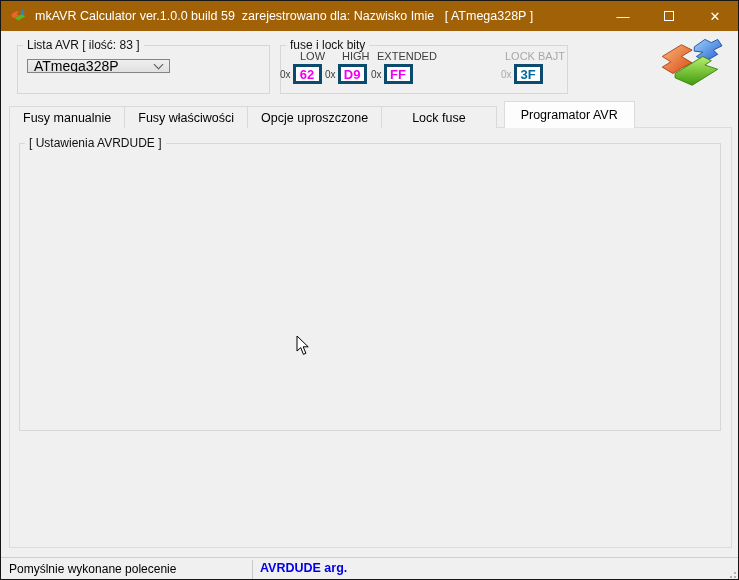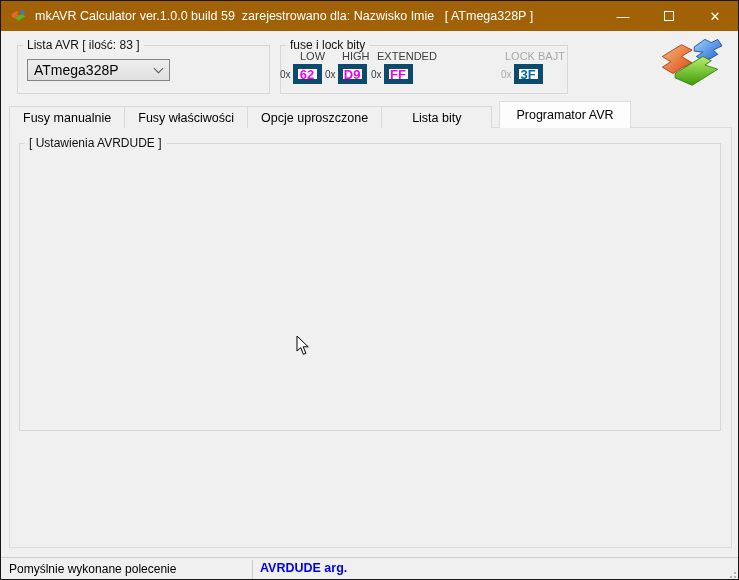--- a/index.html
+++ b/index.html
@@ -23,27 +23,27 @@
   
   fieldset { position:absolute; border:1px solid #d7d7d7; background:transparent; }
   legend { font-size:12px; color:#111; padding:0 4px; margin-left:5px; white-space:nowrap; }
   
   .combo { position:absolute; border:1px solid #848484; background:#fff; display:flex;
     align-items:center; font-size:13px; padding:0 22px 0 6px; color:#000; white-space:nowrap; overflow:hidden;}
   .combo .chev { position:absolute; right:7px; top:50%; width:7px; height:7px; margin-top:-5px;
     border-right:1.4px solid #555; border-bottom:1.4px solid #555; transform:rotate(45deg); }
   
   #fs-lista { left:16px; top:37px; width:253px; height:56px; }
-  #combo-avr { left:26px; top:58px; width:143px; height:22px; background:linear-gradient(#efefef,#e0e0e0); font-size:14px; }
+  #combo-avr { left:26px; top:58px; width:143px; height:14px; background:linear-gradient(#efefef,#e0e0e0); font-size:14px; }
   #fs-fuse { left:279px; top:37px; width:288px; height:56px; }
   .fuse-cell { position:absolute; top:48px; }
   .fuse-cell .flabel { position:absolute; font-size:11px; color:#3c3c3c; white-space:nowrap; top:1px; }
   .fuse-cell .frow { position:absolute; top:15px; display:flex; align-items:center; }
   .fuse-cell .prefix { font-size:10px; color:#3c3c3c; margin-right:2px; }
-  .fuse-box { width:29px; height:20px; border:5px solid #0c4a6e; background:#fff;
+  .fuse-box { width:29px; height:20px; border:3px solid #0c4a6e; background:#fff;
     font-size:13px; font-weight:bold; display:flex; align-items:center; justify-content:center; }
   .fuse-cell.gray .flabel, .fuse-cell.gray .prefix { color:#a8a8a8; }
   #logo { position:absolute; left:654px; top:32px; width:70px; height:64px; }
   
   #tabstrip { position:absolute; left:8px; top:100px; height:27px; display:flex; align-items:flex-end; z-index:3; }
   .tab { height:22px; border:1px solid #d9d9d9; border-bottom:none; background:#f0f0f0;
     font-size:12.5px; padding:0 13px; display:flex; align-items:center; margin-right:-1px; }
   .tab.active { height:27px; background:#fdfdfd; border:1px solid #dcdcdc; border-bottom:none; padding:0 16px; position:relative; z-index:4;margin-left:8px; }
   #tabpage { position:absolute; left:8px; top:126px; width:723px; height:421px; border:1px solid #dcdcdc; background:#f0f0f0; z-index:1; }
   
@@ -199,21 +199,21 @@
     <div class="tab">
         <span>Fusy manualnie</span>
       </div>
     <div class="tab">
         <span>Fusy właściwości</span>
       </div>
     <div class="tab">
         <span>Opcje uproszczone</span>
       </div>
     <div class="tab" style="padding:0 30px;">
-        <span>Lista bity</span>
+        <span>Lock fuse</span>
       </div>
     <div class="tab active">
         <span>Programator AVR</span>
       </div>
   </div>
   <div id="tabpage"></div>
 
   <fieldset id="fs-settings">
     <legend>[ Ustawienia AVRDUDE ]</legend>
   </fieldset>

